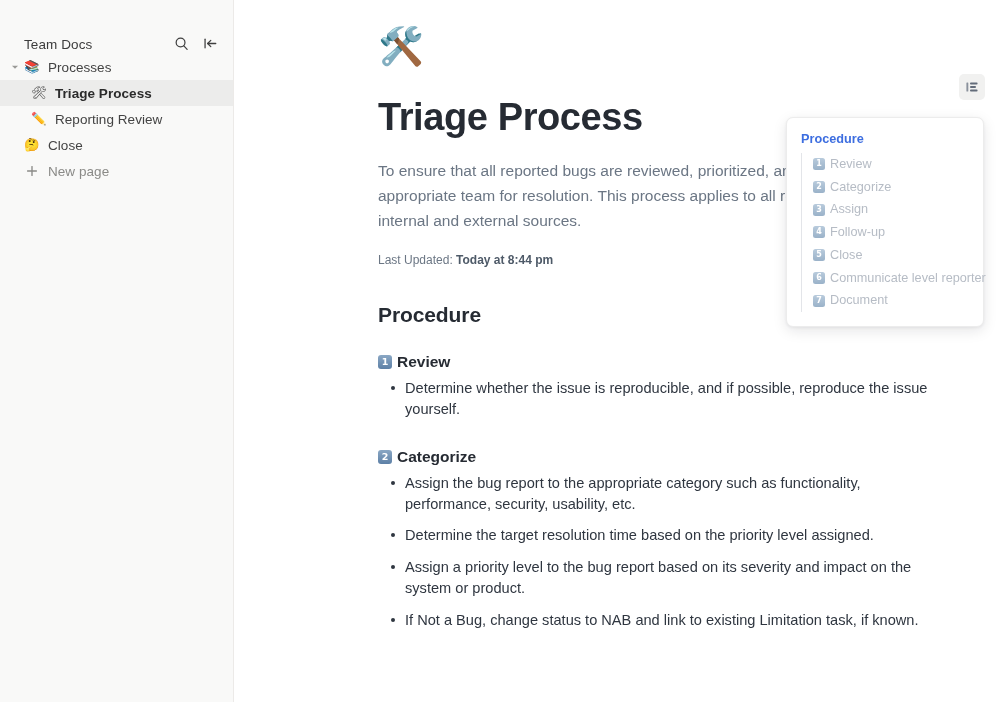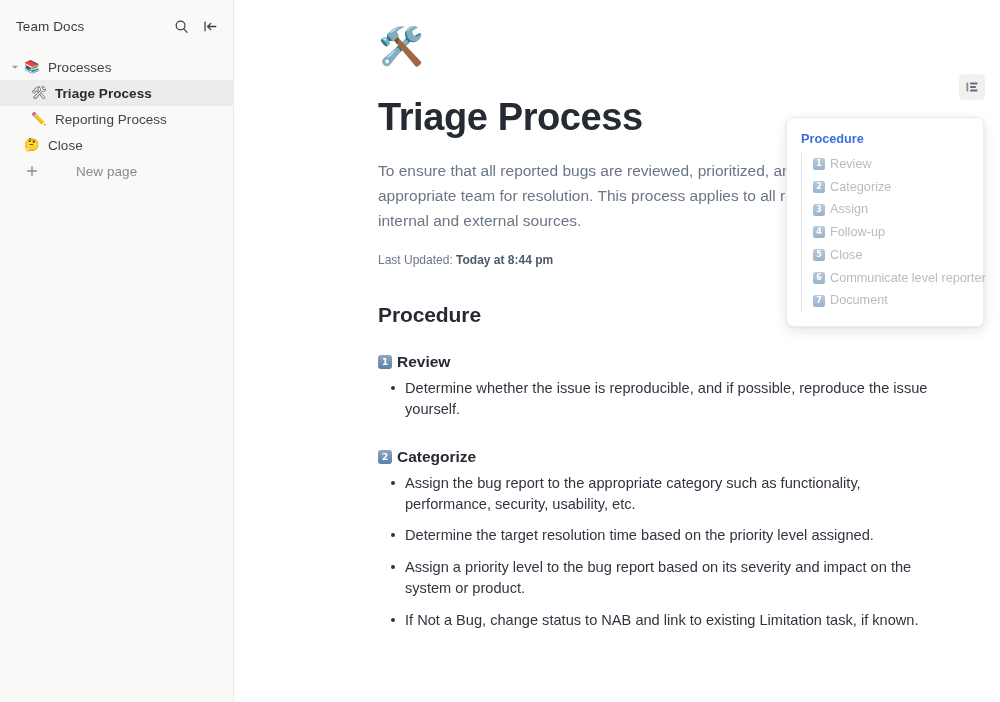--- a/index.html
+++ b/index.html
@@ -24,22 +24,23 @@
     height: 702px;
     background: #f9f9f8;
     border-right: 1px solid #eceae8;
     flex: 0 0 234px;
     position: relative;
     overflow: hidden;
   }
   .sidebar-header {
     height: 52px;
     display: flex;
-    align-items: center;
+    align-items: flex-end;
     padding: 0 14px 0 16px;
+    margin-left: 8px;
   }
   .workspace-title {
     font-size: 13.5px;
     color: #3c3c3c;
     font-weight: 400;
     letter-spacing: .1px;
     flex: 1 1 auto;
     white-space: nowrap;
   }
   .header-icons {
@@ -82,21 +83,21 @@
   .nav-emoji {
     width: 18px;
     flex: 0 0 18px;
     font-size: 12.5px;
     line-height: 1;
     text-align: center;
     margin-right: 7px;
     font-family: "DejaVu Sans", sans-serif;
   }
   .nav-label { letter-spacing: .05px; }
-  .nav-row.muted .nav-label { color: #8a8a87; margin-left: 28px; }
+  .nav-row.muted .nav-label { color: #8a8a87; }
   .plus-icon {
     width: 18px; flex: 0 0 18px;
     margin-right: 7px;
     display: flex; align-items: center; justify-content: center;
     color: #8a8a87;
   }
 
   
   .main {
     flex: 1 1 auto;
@@ -291,21 +292,21 @@
         <span class="nav-label">Processes</span>
       </div>
 
       <div class="nav-row level1 selected">
         <span class="nav-emoji">🛠</span>
         <span class="nav-label">Triage Process</span>
       </div>
 
       <div class="nav-row level1">
         <span class="nav-emoji">✏️</span>
-        <span class="nav-label">Reporting Process</span>
+        <span class="nav-label">Reporting Review</span>
       </div>
 
       <div class="nav-row level0">
         <span class="caret"></span>
         <span class="nav-emoji">🤔</span>
         <span class="nav-label">Close</span>
       </div>
 
       <div class="nav-row level0 muted">
         <span class="caret"></span>

